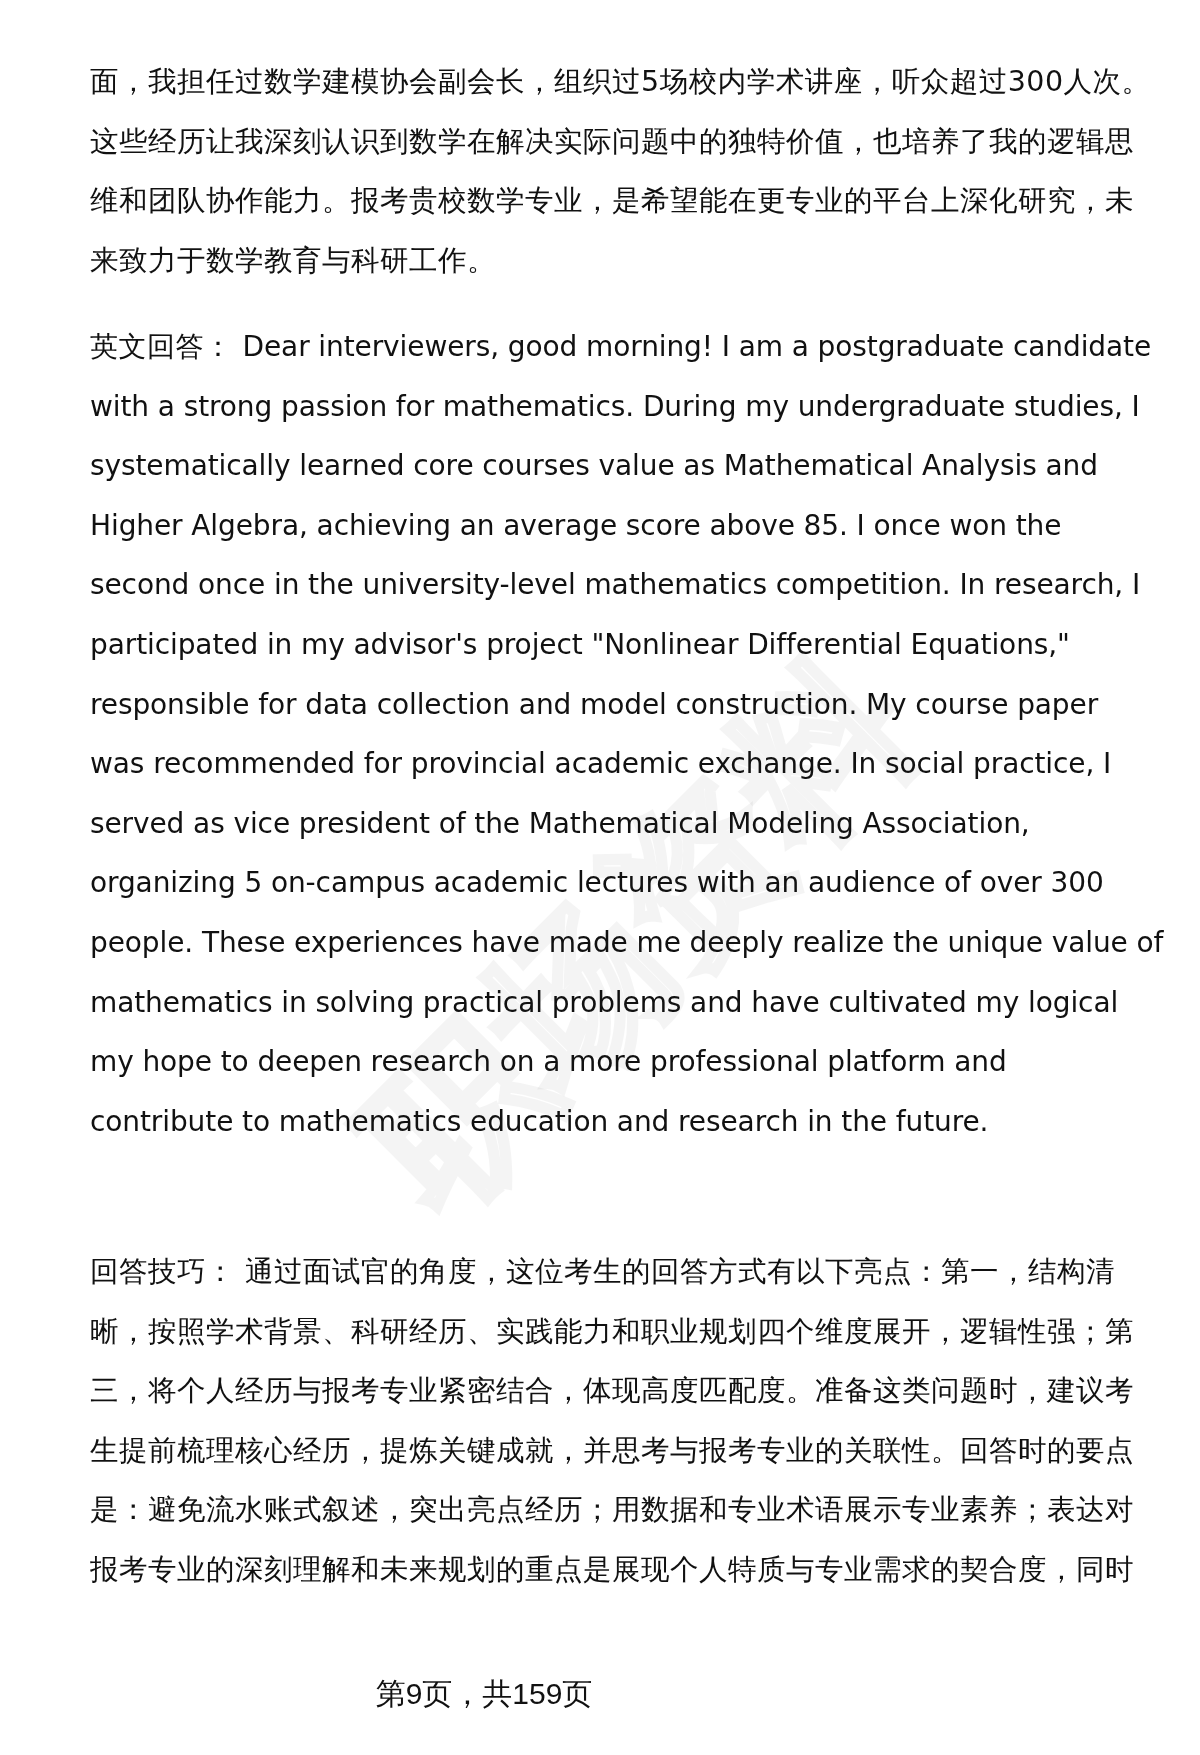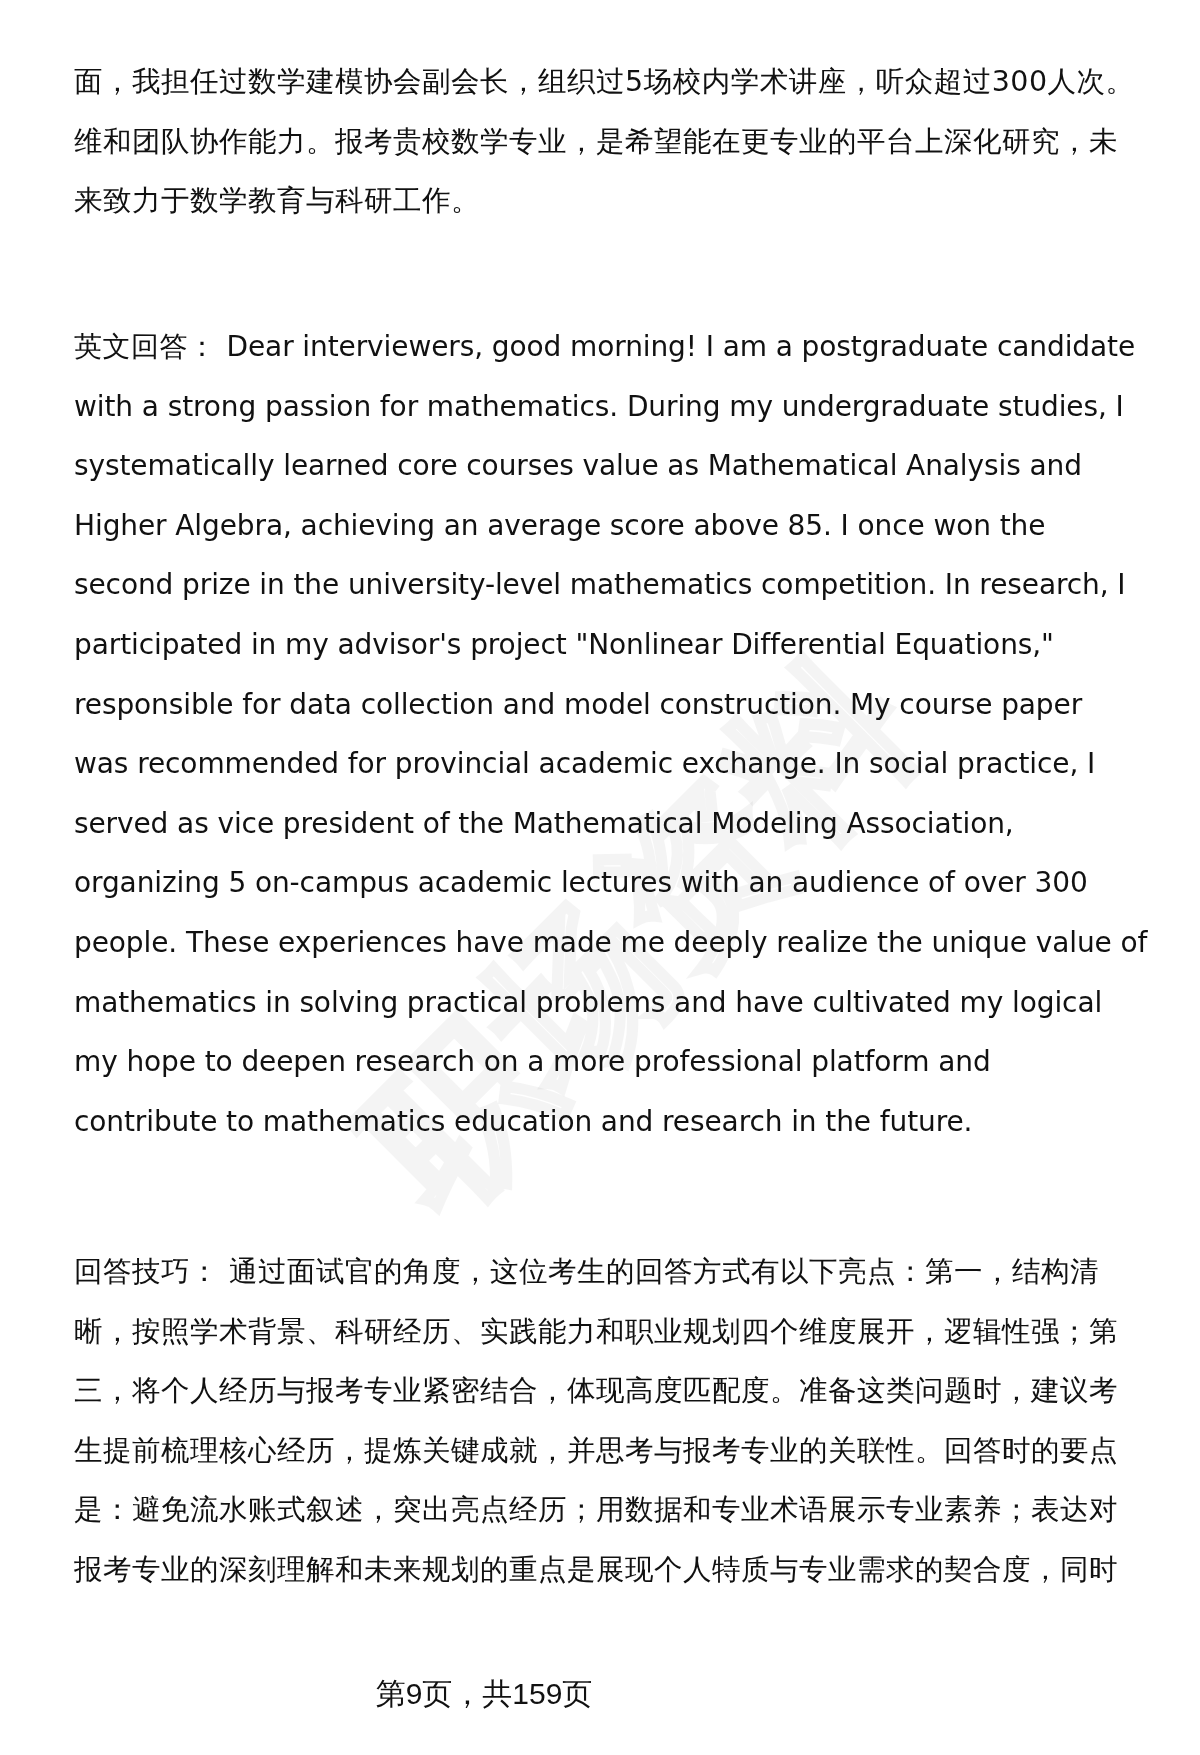--- a/index.html
+++ b/index.html
@@ -1,20 +1,20 @@
 <!DOCTYPE html>
 <html><head>
 <meta charset="utf-8">
 <style>
   html, body { margin: 0; padding: 0; background: #ffffff; }
   body { width: 1200px; height: 1755px; position: relative; overflow: hidden;
          font-family: "DejaVu Sans", "Liberation Sans", sans-serif; color: #111111; }
   .page { position: absolute; left: 0; top: 0; width: 1200px; height: 1755px; }
   .para { position: absolute; left: 74px; width: 1085px; }
-  .line { height: 59.6px; line-height: 59.6px; font-size: 28.5px; white-space: nowrap; letter-spacing: 0; }
+  .line { height: 59.6px; line-height: 59.6px; font-size: 28.5px; white-space: nowrap; letter-spacing: 0; margin-left: 16px; }
   .zh { letter-spacing: 0.5px; }
   .en { font-size: 28px; letter-spacing: -0.1px; }
   #p1 { top: 52px; }
   #p2 { top: 317px; }
   #p3 { top: 1242px; }
   .pagenum { position: absolute; left: 0; width: 968px; top: 1676px; text-align: center;
              font-size: 30px; line-height: 36px; font-family: "Liberation Sans", sans-serif; }
   .watermark { position: absolute; left: 300px; top: 520px; width: 900px; height: 700px; pointer-events: none; }
   .watermark span { position: absolute; left: 0; top: 300px; font-size: 170px; font-weight: bold;
                     color: transparent; -webkit-text-stroke: 6px rgba(0,0,0,0.045);
@@ -25,30 +25,31 @@
 <body>
 
 <div class="page">
 
   <div class="watermark">
     <span>职场资料</span>
   </div>
 
   <div class="para" id="p1">
     <div class="line zh">面，我担任过数学建模协会副会长，组织过5场校内学术讲座，听众超过300人次。</div>
+    <div class="line zh">这些经历让我深刻认识到数学在解决实际问题中的独特价值，也培养了我的逻辑思</div>
     <div class="line zh">维和团队协作能力。报考贵校数学专业，是希望能在更专业的平台上深化研究，未</div>
     <div class="line zh">来致力于数学教育与科研工作。</div>
   </div>
 
   <div class="para" id="p2">
     <div class="line en"><span class="zh">英文回答：</span><span style="display:inline-block;width:10px"></span><span>Dear interviewers, good morning! I am a postgraduate candidate</span></div>
     <div class="line en">with a strong passion for mathematics. During my undergraduate studies, I</div>
     <div class="line en">systematically learned core courses value as Mathematical Analysis and</div>
     <div class="line en">Higher Algebra, achieving an average score above 85. I once won the</div>
-    <div class="line en">second prize in the university-level mathematics competition. In research, I</div>
+    <div class="line en">second once in the university-level mathematics competition. In research, I</div>
     <div class="line en">participated in my advisor's project "Nonlinear Differential Equations,"</div>
     <div class="line en">responsible for data collection and model construction. My course paper</div>
     <div class="line en">was recommended for provincial academic exchange. In social practice, I</div>
     <div class="line en">served as vice president of the Mathematical Modeling Association,</div>
     <div class="line en">organizing 5 on-campus academic lectures with an audience of over 300</div>
     <div class="line en">people. These experiences have made me deeply realize the unique value of</div>
     <div class="line en">mathematics in solving practical problems and have cultivated my logical</div>
     <div class="line en">my hope to deepen research on a more professional platform and</div>
     <div class="line en">contribute to mathematics education and research in the future.</div>
   </div>

